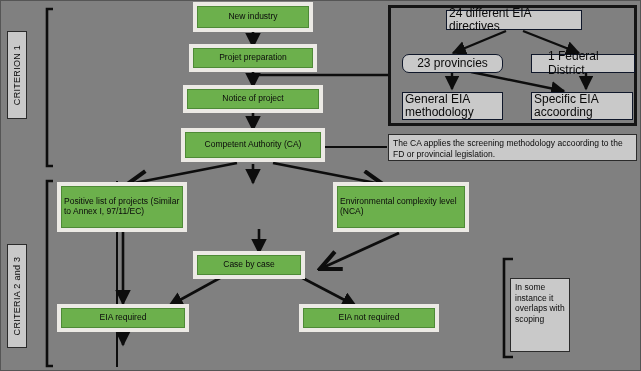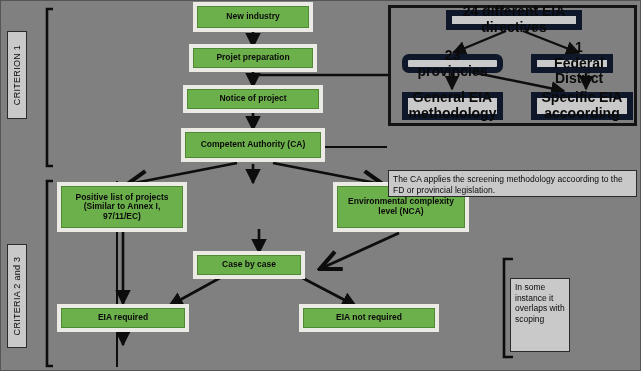--- a/index.html
+++ b/index.html
@@ -18,40 +18,39 @@
     box-sizing: border-box;
   }
 
   
   .node {
     position: absolute;
     box-sizing: border-box;
     display: flex;
     align-items: center;
     justify-content: center;
-    text-align: center;
+    text-align: left;
     color: #0a0a0a;
     line-height: 1.12;
-    font-weight: bold;
   }
 
   
   .green {
     background: #6cb04c;
     border: 1px solid #4e8a36;
     box-shadow: 0 0 0 4px #eceae5;
     font-size: 8.5px;
     padding: 1px 2px;
   }
 
   
   .grey {
     background: #c9c9c9;
-    border: 6px solid #0f172a;
-    font-size: 14px;
+    border: 1px solid #0f172a;
+    font-size: 12px;
     padding: 1px 2px;
   }
 
   
   .panel {
     position: absolute;
     box-sizing: border-box;
     border: 3px solid #141414;
     background: transparent;
   }
@@ -198,33 +197,33 @@
   <div class="panel" style="left:387px; top:4px; width:249px; height:121px;"></div>
 
   <div class="node grey" style="left:445px; top:9px; width:136px; height:20px;">
     <span>24 different EIA directives</span>
   </div>
 
   <div class="node grey" style="left:401px; top:53px; width:101px; height:19px;border-radius:7px;">
     <span>23 provincies</span>
   </div>
 
-  <div class="node grey" style="left:530px; top:53px; width:82px; height:19px;padding-left:16px;">
+  <div class="node grey" style="left:530px; top:53px; width:104px; height:19px;padding-left:16px;">
     <span>1 Federal District</span>
   </div>
 
   <div class="node grey" style="left:401px; top:91px; width:101px; height:28px;">
     <span>General EIA methodology</span>
   </div>
 
   <div class="node grey" style="left:530px; top:91px; width:102px; height:28px;">
     <span>Specific EIA accoording</span>
   </div>
 
-  <div class="note" style="left:387px; top:133px; width:249px; height:27px;margin-top:36px;">
+  <div class="note" style="left:387px; top:133px; width:249px; height:27px;">
     <span>The CA applies the screening methodology accoording to the FD or provincial legislation.</span>
   </div>
 
   <div class="note" style="left:509px; top:277px; width:60px; height:74px;">
     <span>In some instance it overlaps with scoping</span>
   </div>
 
 </div>
 
 </body></html>

